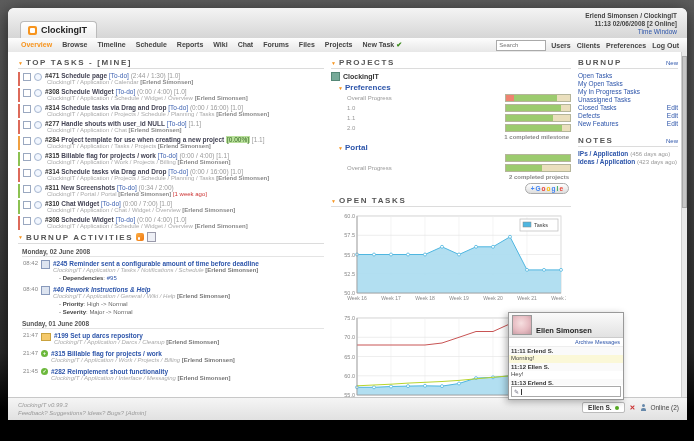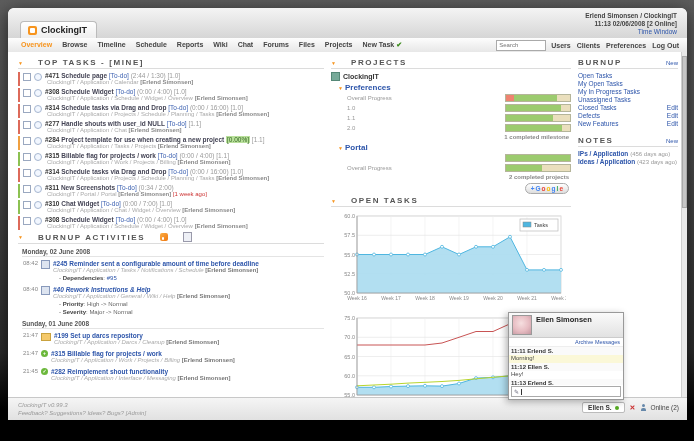--- a/index.html
+++ b/index.html
@@ -38,21 +38,21 @@
   .nav-right{display:flex;align-items:center;gap:5px;padding-right:8px;}
   .search{width:44px;height:9px;font-size:6px;border:1px solid #aaa;padding:0 2px;color:#555;}
   .navlink{font-weight:bold;color:#444;cursor:pointer;white-space:nowrap;}
   
   .content{position:absolute;left:0;right:0;top:44px;bottom:22px;background:#fff;overflow:hidden;}
   .col{position:absolute;top:4px;}
   .col-left{left:10px;width:306px;}
   .col-mid{left:323px;width:240px;}
   .col-right{left:570px;width:100px;}
   
-  .sh{display:flex;align-items:center;gap:15px;border-bottom:1px solid #dcdcdc;
+  .sh{display:flex;align-items:center;gap:3px;border-bottom:1px solid #dcdcdc;
     padding-bottom:1px;margin:2px 0 3px;cursor:pointer;}
   .sh .tri{color:#f7941d;font-size:5px;}
   .sh .t{font-size:8px;font-weight:bold;letter-spacing:1.6px;color:#555;}
   .rss-ic{width:8px;height:8px;background:linear-gradient(135deg,#fcae44,#ee7711);border-radius:2px;position:relative;display:inline-block;}
   .rss-ic::after{content:"";position:absolute;left:1.5px;bottom:1.5px;width:2.5px;height:2.5px;background:#fff;border-radius:50%;}
   .page-ic{width:7px;height:8px;background:#eef0f6;border:1px solid #99a;display:inline-block;}
   
   .task{display:flex;gap:3px;margin-bottom:2px;align-items:flex-start;cursor:pointer;}
   .pbar{width:2px;flex:none;align-self:stretch;}
   .cb{width:6px;height:6px;border:1px solid #9aa8c0;background:#fff;flex:none;margin-top:1px;}
@@ -109,21 +109,21 @@
   .view-row .ve{color:#2d55aa;}
   .note-row{font-size:6.5px;line-height:8px;cursor:pointer;}
   .note-row .nl{color:#2d55aa;font-weight:bold;}
   .note-row .na{color:#999;font-size:6px;}
   
   .scrollbar{position:absolute;right:0;top:0;bottom:0;width:5px;background:#e9e9e9;border-left:1px solid #cfcfcf;}
   .scrollbar .thumb{position:absolute;left:0;right:0;top:4px;height:150px;background:#c6c6c6;border:1px solid #aaa;}
   
   .chatpop{position:absolute;left:500px;top:304px;width:114px;height:86px;background:#fff;
     border:1px solid #999;box-shadow:-2px 2px 7px rgba(0,0,0,.3);z-index:40;display:flex;flex-direction:column;}
-  .chat-head{display:flex;align-items:flex-start;gap:4px;padding:2px 3px;background:linear-gradient(#fafafa,#e2e2e2);border-bottom:1px solid #ccc;}
+  .chat-head{display:flex;align-items:flex-end;gap:4px;padding:2px 3px;background:linear-gradient(#fafafa,#e2e2e2);border-bottom:1px solid #ccc;}
   .chat-avatar{width:18px;height:18px;border:1px solid #999;flex:none;
     background:radial-gradient(circle at 45% 40%, #f6dfe0 0%, #e7bcc2 55%, #c497a0 100%);}
   .chat-name{font-size:7.5px;font-weight:bold;color:#222;}
   .chat-archive{text-align:right;font-size:5.5px;color:#2d55aa;padding:1px 3px;border-bottom:1px solid #eee;cursor:pointer;}
   .chat-msgs{flex:1;overflow:hidden;}
   .msg-who{font-size:6px;font-weight:bold;color:#333;padding:0 2px;line-height:8px;background:#fafafa;}
   .msg-text{font-size:6px;color:#444;padding:0 2px 1px;line-height:7px;}
   .msg-text.cream{background:#fbf8d8;}
   .chat-input{margin:1px 2px 2px;border:1px solid #aaa;height:9px;display:flex;align-items:center;gap:2px;padding:0 2px;font-size:6px;color:#888;}
   .chat-input .pen{font-size:6px;color:#778;}

